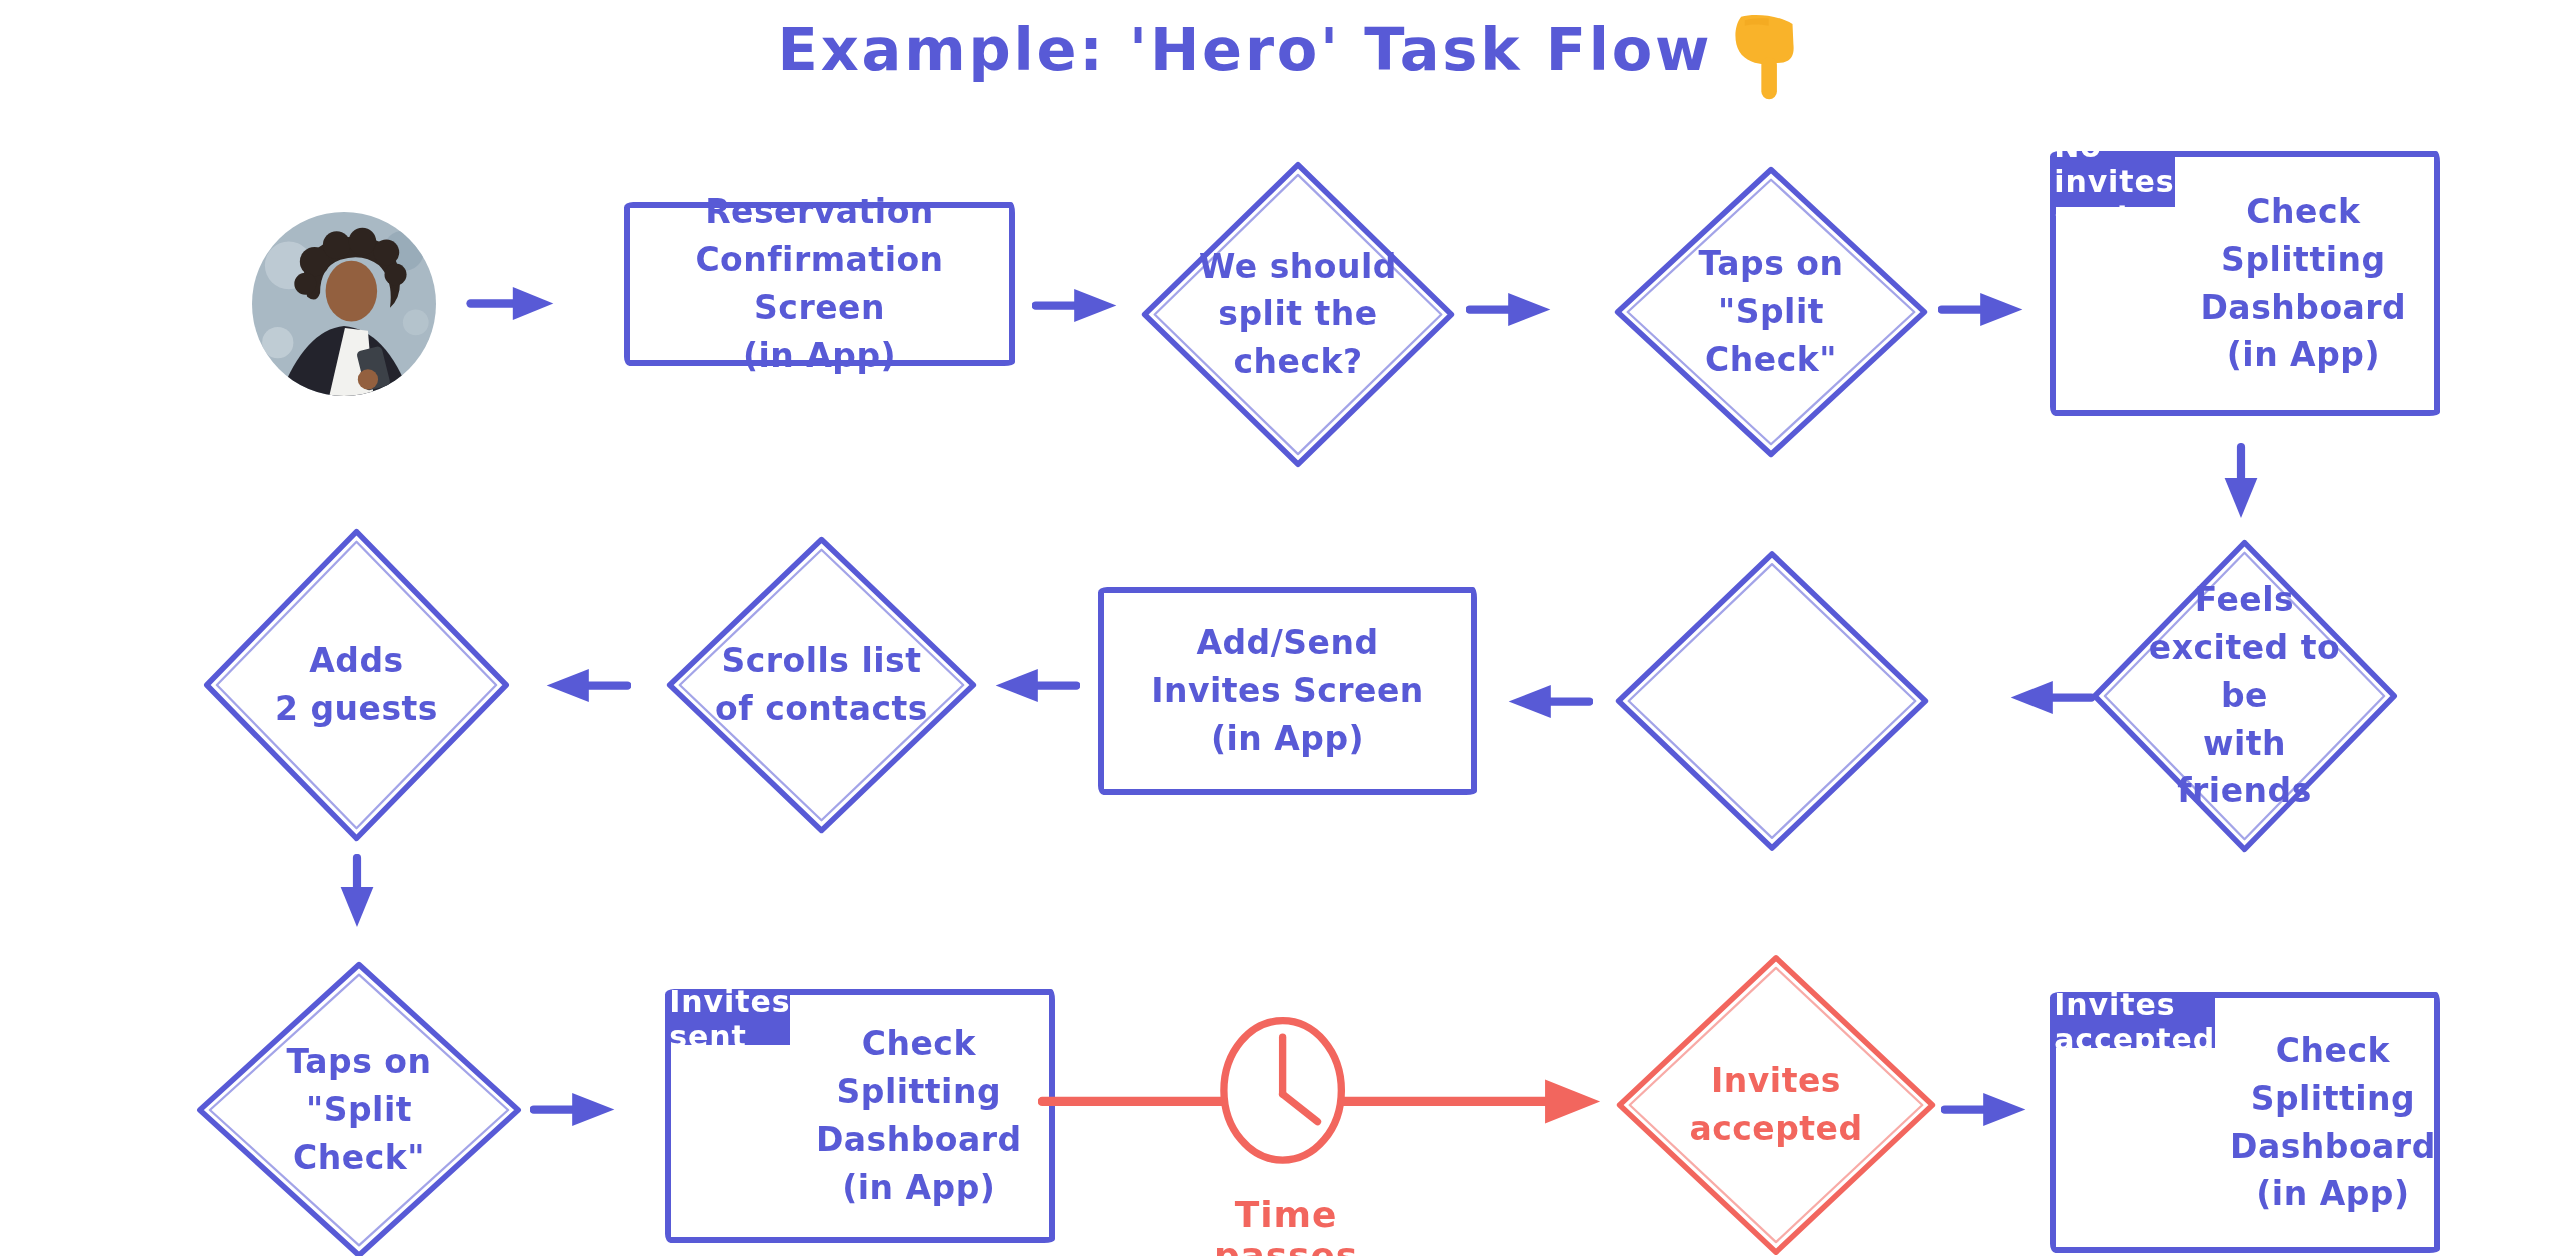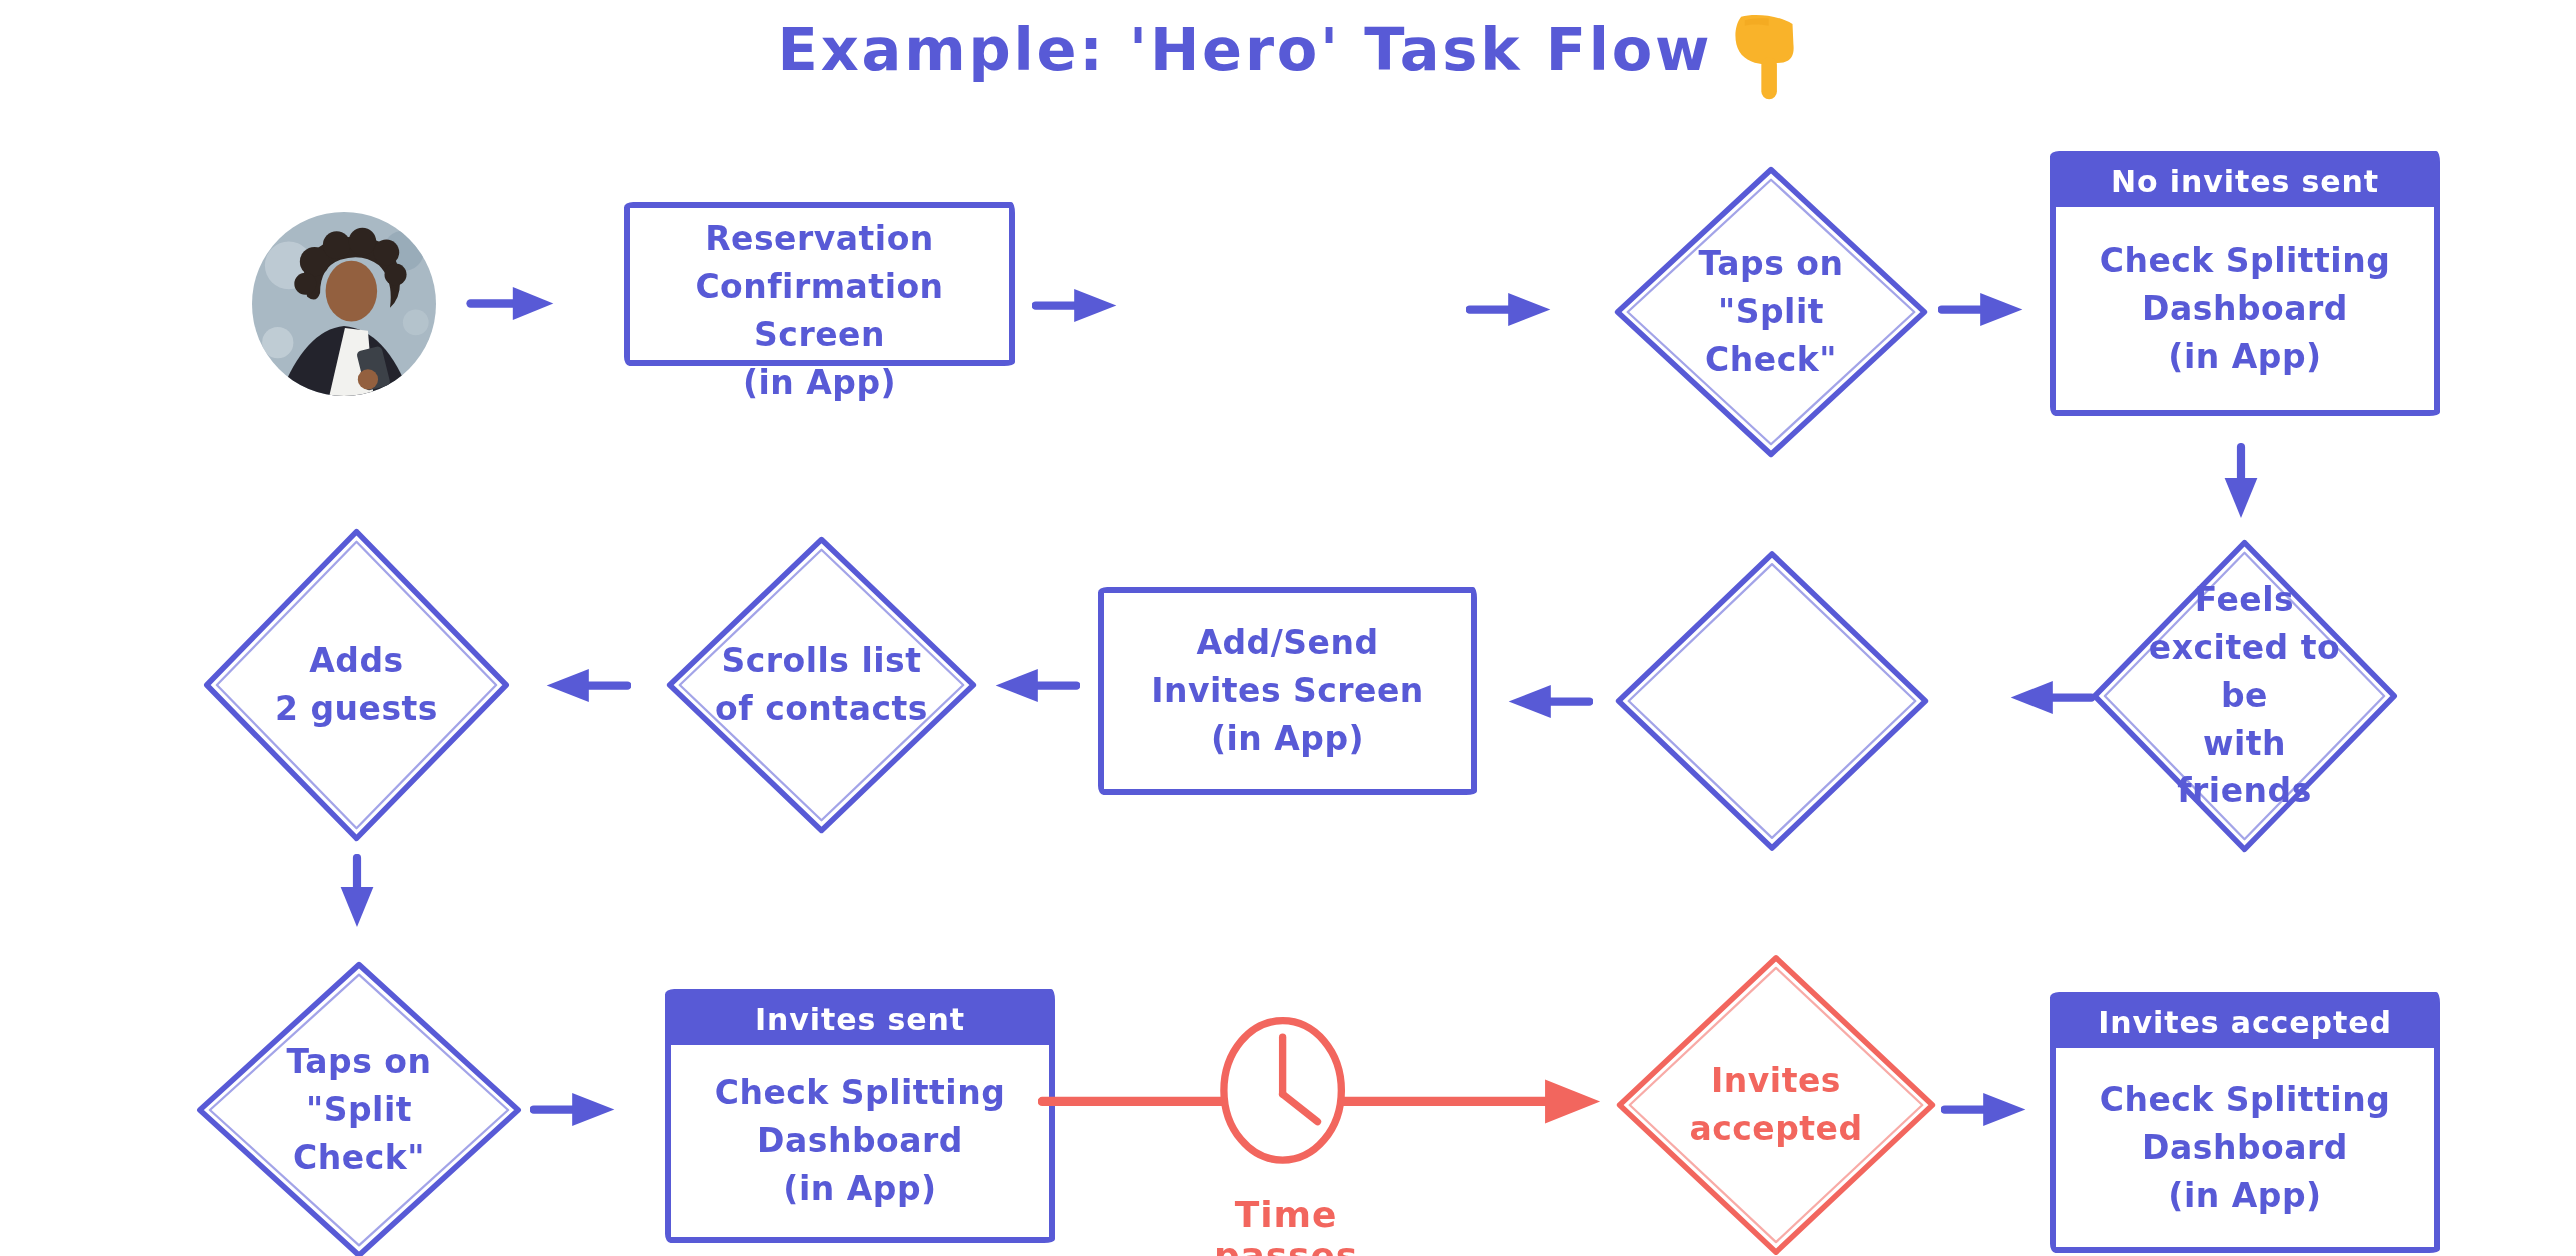--- a/index.html
+++ b/index.html
@@ -15,21 +15,21 @@
   .node-label{
     color:var(--blue);font-size:33px;font-weight:bold;letter-spacing:0.5px;
     white-space:pre-line;text-align:center;line-height:1.45;
   }
   .red .node-label{color:var(--red);}
 
   
   .fbox{
     position:absolute;border:6.4px solid var(--blue);background:#fff;
     border-radius:9.2px 3.7px 11px 5.5px / 5.5px 11px 3.7px 9.2px;
-    box-sizing:border-box;display:flex;flex-direction:column;
+    box-sizing:border-box;display:flex;flex-direction:row;
   }
   .fbox-header{
     background:var(--blue);color:#fff;font-size:30px;font-weight:bold;letter-spacing:0.9px;
     height:52px;flex:0 0 52px;display:flex;align-items:center;justify-content:center;
     margin:-1.8px -1.8px 0 -1.8px;border-radius:3.7px 1.8px 0 0;
   }
   .fbox-body{flex:1;display:flex;align-items:center;justify-content:center;padding:7.4px 16.6px;}
 
   
   .diamond{position:absolute;}
@@ -104,20 +104,29 @@
       </div>
   </div>
 
   <div class="arrow" style="left:1032px;top:287px;">
     <svg width="88" height="37" viewBox="0 0 96 40">
         <line x1="4" y1="20" x2="50" y2="20"></line>
         <polygon points="46,2 46,38 92,20"></polygon>
       </svg>
   </div>
 
+  <div class="diamond" style="left:1140px;top:160px;width:316px;height:309px;">
+    <svg width="316" height="309" viewBox="0 0 344 336">
+      <polygon points="172,5 339,168 172,331 5,168" stroke-width="6"></polygon>
+      <polygon points="172,16 328,168 172,320 16,168" stroke-width="2.5" opacity="0.55"></polygon>
+    </svg>
+    <div class="node-label">We should
+split the
+check?</div>
+  </div>
 
   <div class="arrow" style="left:1466px;top:291px;">
     <svg width="88" height="37" viewBox="0 0 96 40">
         <line x1="4" y1="20" x2="50" y2="20"></line>
         <polygon points="46,2 46,38 92,20"></polygon>
       </svg>
   </div>
 
   <div class="diamond" style="left:1613px;top:165px;width:316px;height:294px;">
     <svg width="316" height="294" viewBox="0 0 344 320">

